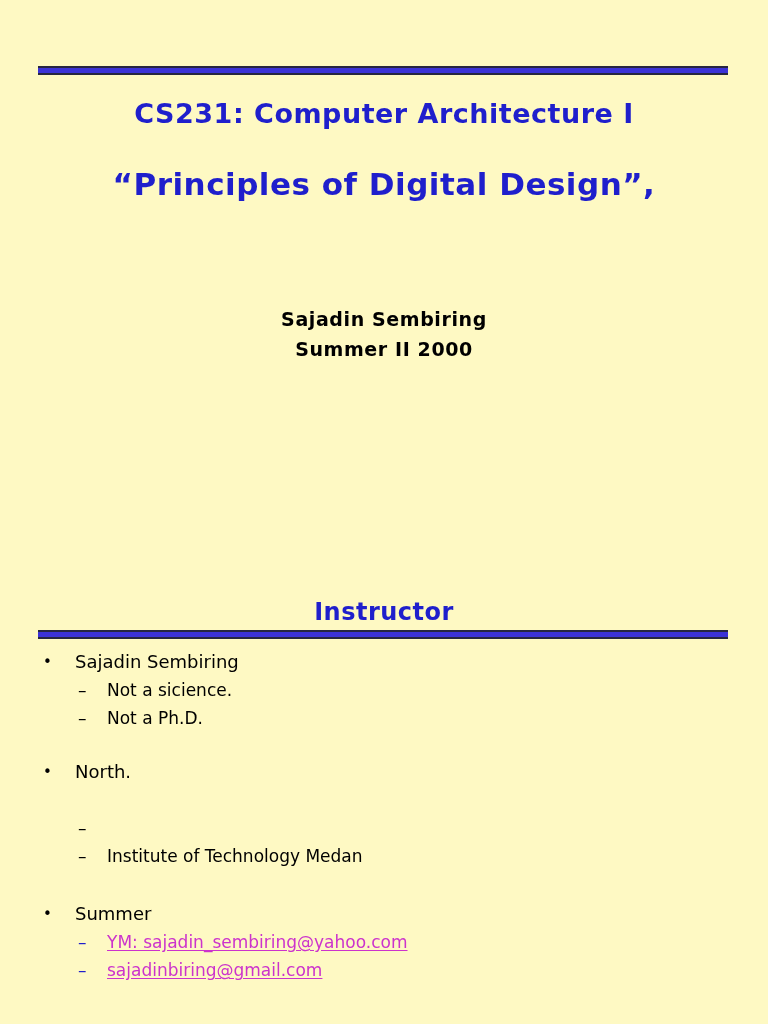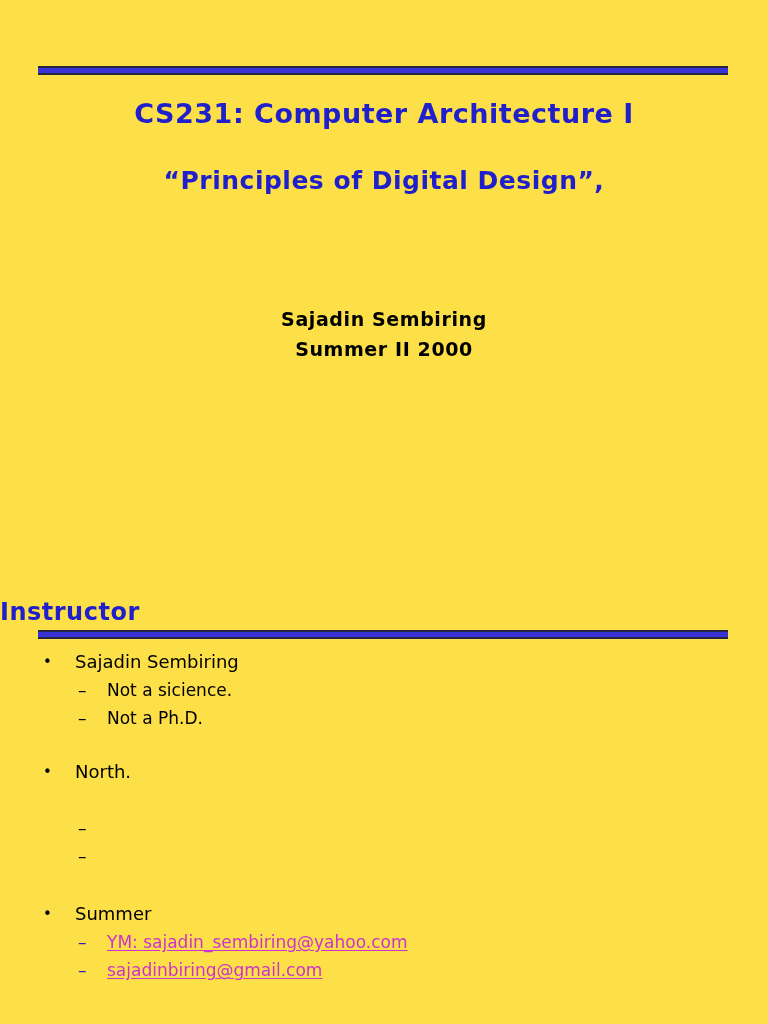--- a/index.html
+++ b/index.html
@@ -13,21 +13,21 @@
     height: 1024px;
     position: relative;
     overflow: hidden;
     font-family: "DejaVu Sans", sans-serif;
     color: #000000;
   }
 
   .slide {
     position: absolute;
     inset: 0;
-    background: #fde047;
+    background: #fef9c3;
     padding-left: 44px;
   }
 
   
   .rule {
     position: absolute;
     left: 38px;
     width: 690px;
     height: 9px;
     box-sizing: border-box;
@@ -52,21 +52,21 @@
     font-size: 27px;
     font-weight: bold;
     letter-spacing: 0.5px;
     line-height: 1.2;
     margin: 0;
     white-space: nowrap;
   }
   .title-sub {
     color: #1f1fcc;
     font-family: "DejaVu Sans", sans-serif;
-    font-size: 25px;
+    font-size: 31px;
     font-weight: bold;
     letter-spacing: 0.5px;
     margin: 0;
     padding-top: 36px;
     white-space: nowrap;
   }
 
   
   .presenter {
     position: absolute;
@@ -83,21 +83,21 @@
     letter-spacing: 0.6px;
     line-height: 30px;
   }
 
   
   .section-heading {
     position: absolute;
     left: 0;
     right: 0;
     top: 598px;
-    text-align: left;
+    text-align: center;
     color: #1f1fcc;
     font-family: "DejaVu Sans", sans-serif;
     font-size: 24px;
     font-weight: bold;
     letter-spacing: 0.5px;
   }
 
   
   .body-list {
     position: absolute;
@@ -198,20 +198,21 @@
       <div class="bullet-row">
         <span class="marker">•</span>
         <span>North.</span>
       </div>
       <div class="spacer-md"></div>
       <div class="sub-row">
         <span class="marker">–</span>
       </div>
       <div class="sub-row">
         <span class="marker">–</span>
+        <span>Institute of Technology Medan</span>
       </div>
     </div>
 
     <div class="spacer-lg"></div>
 
     <div class="group">
       <div class="bullet-row">
         <span class="marker">•</span>
         <span>Summer</span>
       </div>

